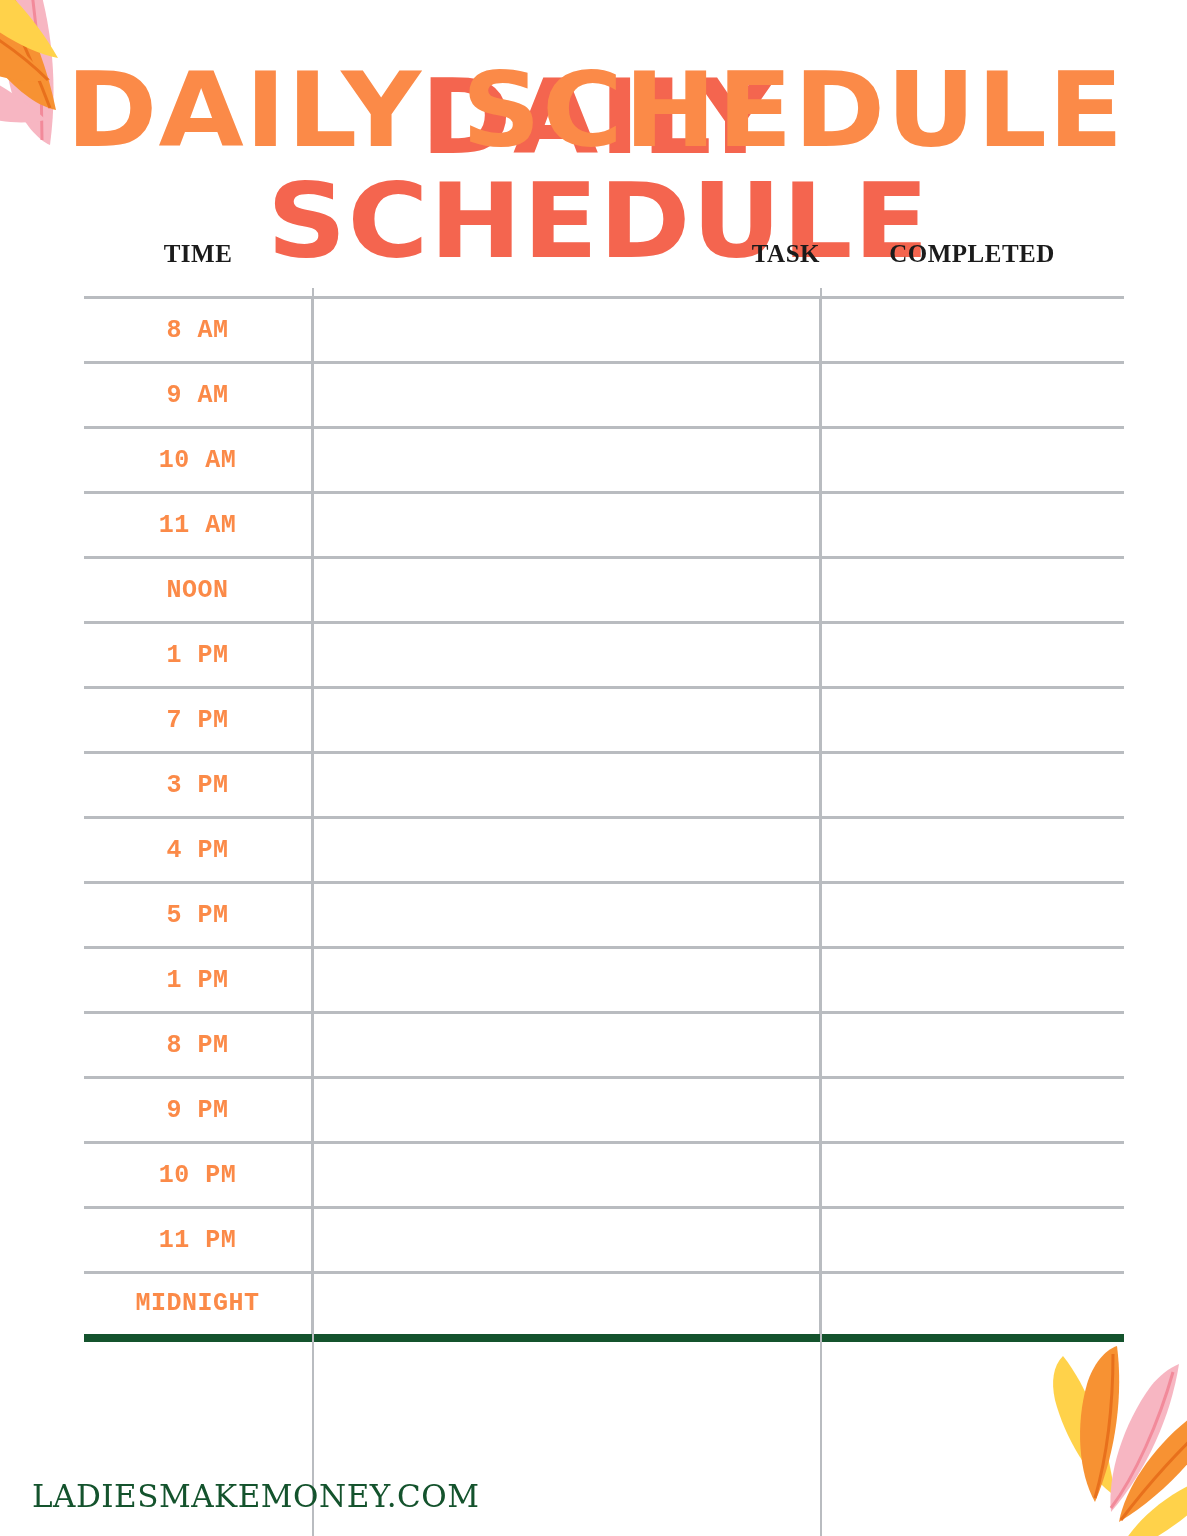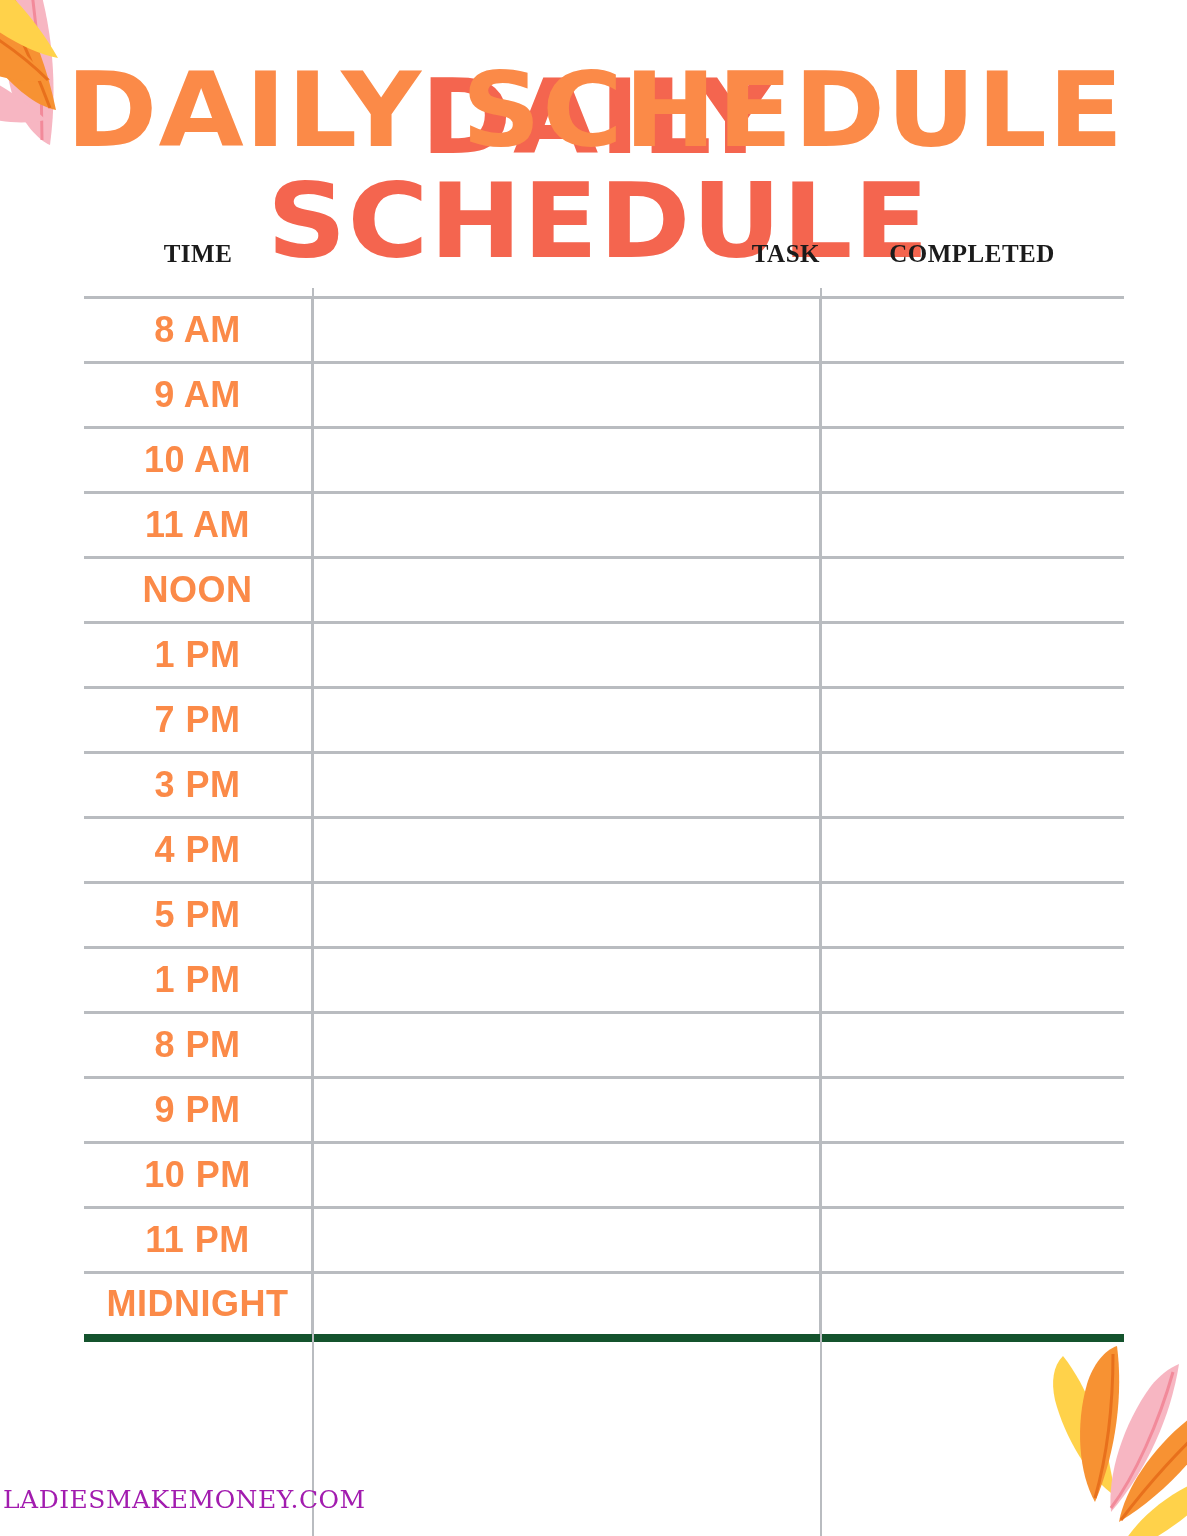--- a/index.html
+++ b/index.html
@@ -97,23 +97,23 @@
   tbody tr { height: 65px; }
   tbody td {
     border-top: 3px solid #b9bcc0;
     vertical-align: middle;
     padding: 0;
   }
   tbody tr:last-child td { border-bottom: 8px solid #14532d; }
 
   td.time-cell {
     text-align: center;
-    font-family: Liberation Sans, sans-serif;
+    font-family: Liberation Mono, monospace;
     font-weight: bold;
-    font-size: 36px;
+    font-size: 25px;
     color: #fb8a48;
     letter-spacing: 0.5px;
     margin-top: 28px;
   }
   td.task-cell {
     border-left: 2px solid #b9bcc0;
     border-right: 2px solid #b9bcc0;
   }
 
   
@@ -122,26 +122,26 @@
     top: 48px;
     width: 2px;
     background: #b9bcc0;
   }
   .vline.v1 { left: 228px; height: 1262px; }
   .vline.v2 { left: 736px; height: 1262px; }
 
   
   .footer {
     position: absolute;
-    left: 3px;
+    left: 32px;
     bottom: 22px;
     font-family: "DejaVu Serif", serif;
-    font-size: 25px;
+    font-size: 31px;
     letter-spacing: 0.5px;
-    color: #a21caf;
+    color: #14532d;
   }
 </style>
 </head>
 <body>
 
 <svg class="flower-tl" viewBox="0 0 290 270" xmlns="http://www.w3.org/2000/svg">
   <g>
 
     <path d="M95 5 C118 60 130 130 120 205 C108 200 92 182 84 160 C70 118 70 55 82 8 Z" fill="#f7b6c2"></path>
     <path d="M95 10 C106 70 112 140 112 200" stroke="#f28a9a" stroke-width="3" fill="none"></path>

